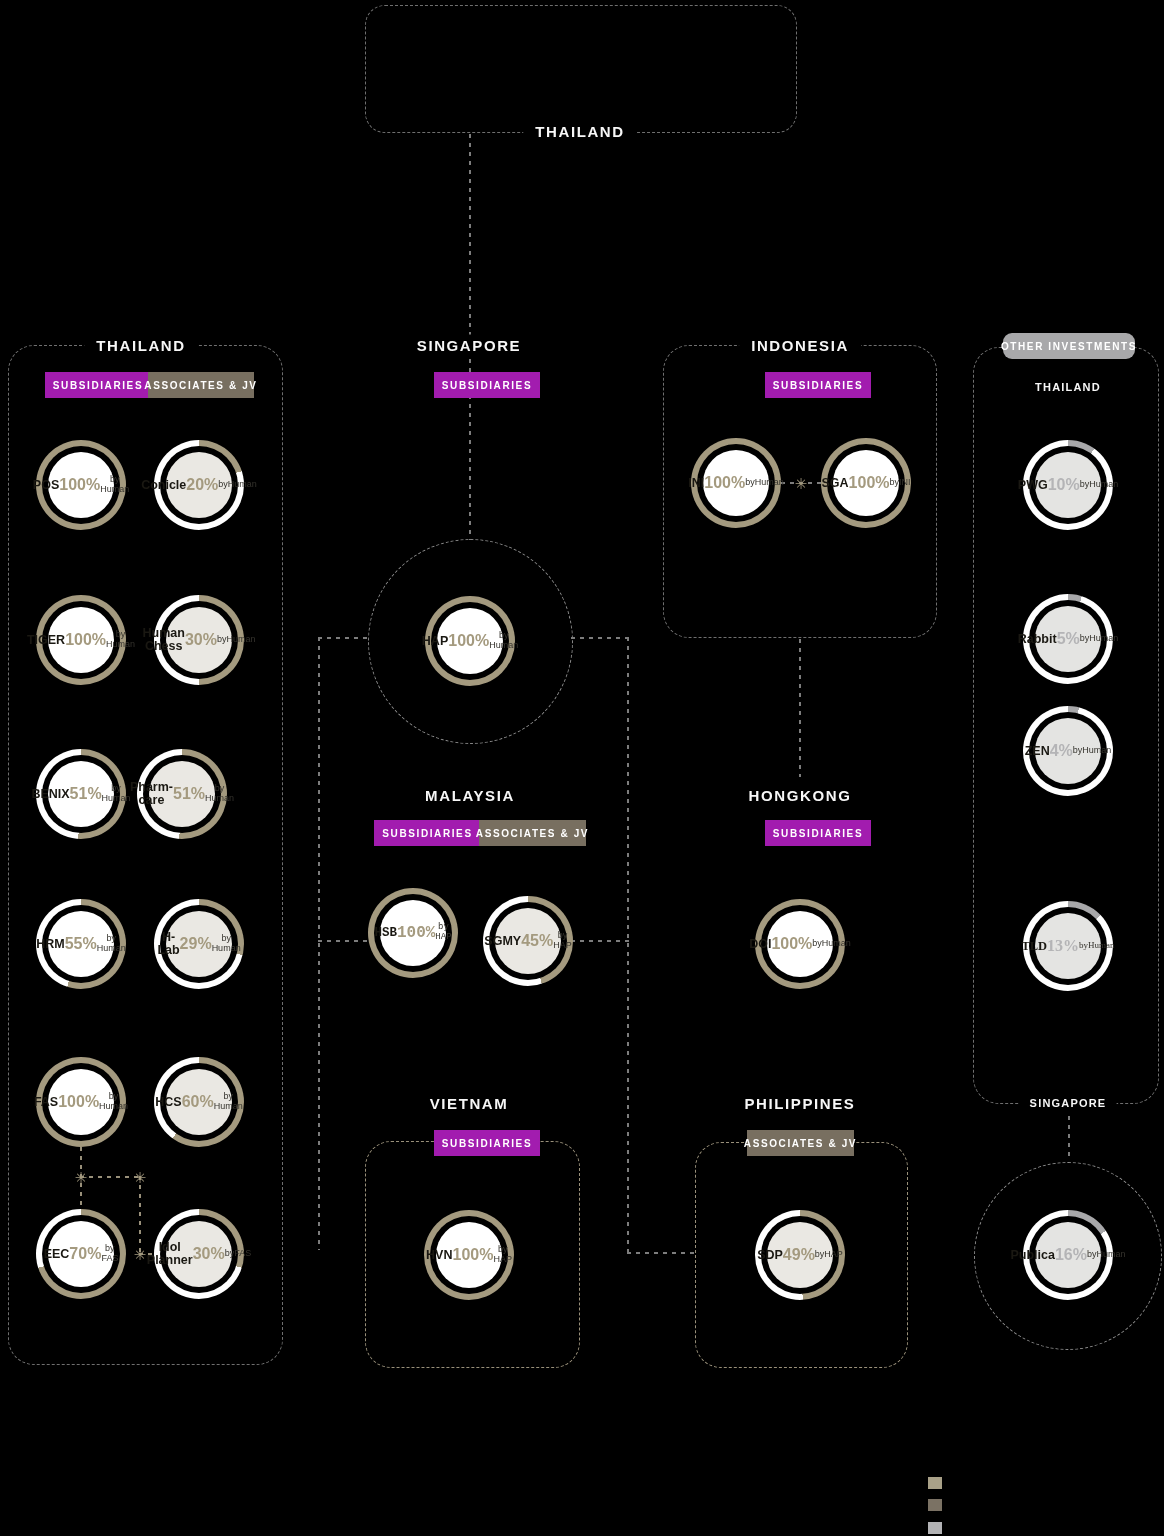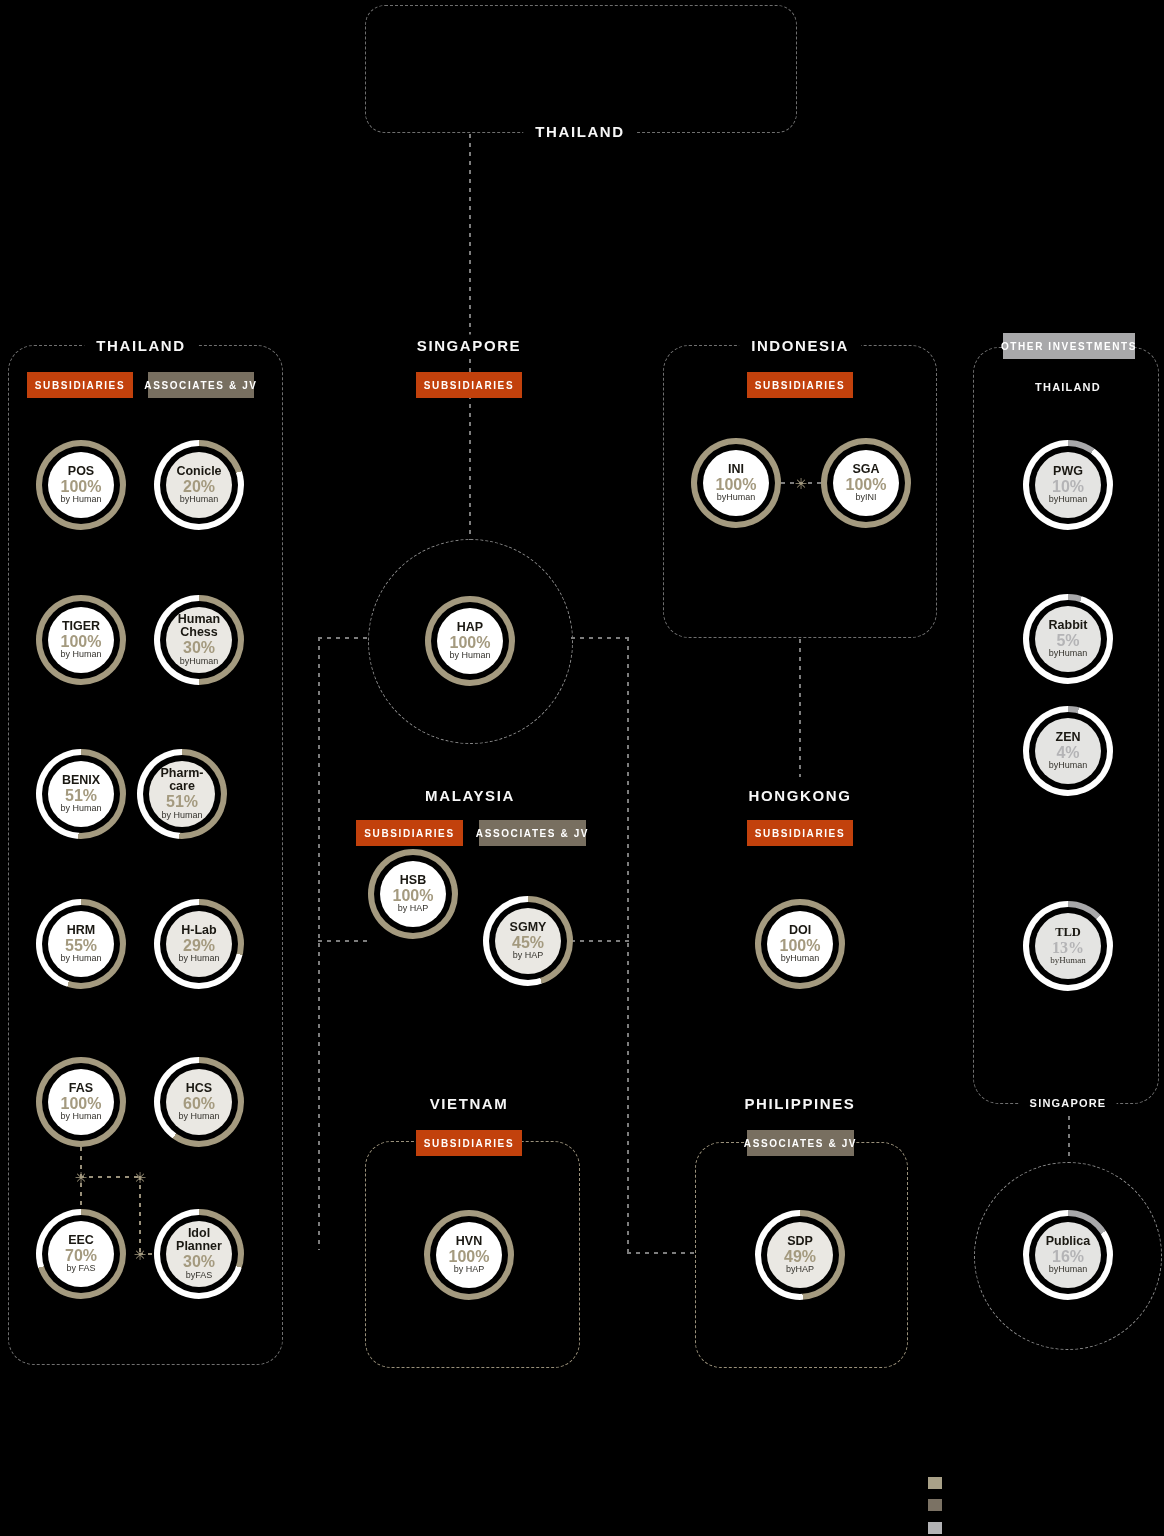--- a/index.html
+++ b/index.html
@@ -10,34 +10,34 @@
   .dbox.tanbox{border:1.8px dashed #99907a;border-radius:26px;}
   
   .dcircle{position:absolute;border:1.6px dashed #8a8a8a;border-radius:50%;}
   
   .title{position:absolute;transform:translate(-50%,-50%);color:#f7f7f7;font-weight:bold;
          font-size:15px;letter-spacing:1.6px;background:#000;padding:2px 12px;white-space:nowrap;z-index:6;}
   .title.small{font-size:11px;letter-spacing:1.2px;padding:2px 10px;}
   
   .chip{position:absolute;display:flex;align-items:center;justify-content:center;color:#fff;
         font-size:10px;font-weight:bold;letter-spacing:1.6px;white-space:nowrap;z-index:7;}
-  .chip-tan{background:#c2410c;}
+  .chip-tan{background:#a21caf;margin-left:18px;}
   .chip-dark{background:#786f60;}
-  .chip-gray{background:#a8a8aa;}
+  .chip-gray{background:#a8a8aa;border-radius:9px;}
   
   .hline{position:absolute;height:2px;background:repeating-linear-gradient(90deg,var(--dash) 0 4px,transparent 4px 9px);z-index:2;}
   .vline{position:absolute;width:2px;background:repeating-linear-gradient(180deg,var(--dash) 0 4px,transparent 4px 9px);z-index:2;}
   .gray-line{--dash:#7d7d7d;}
   .tan-line{--dash:#99907a;}
   .star{position:absolute;transform:translate(-50%,-50%);color:#a49a7f;font-size:15px;line-height:1;z-index:3;}
   
   .node{position:absolute;width:90px;height:90px;border-radius:50%;padding:6px;box-sizing:border-box;
         transform:translate(-50%,-50%);z-index:5;}
   .gap{width:100%;height:100%;border-radius:50%;background:#000;padding:6px;box-sizing:border-box;}
-  .core{width:100%;height:100%;border-radius:50%;display:flex;flex-direction:column;align-items:center;
+  .core{width:100%;height:100%;border-radius:50%;display:flex;flex-direction:row;align-items:center;
         justify-content:center;text-align:center;}
   .s-sub .core{background:#ffffff;}
   .s-assoc .core{background:#eae8e3;}
   .s-other .core{background:#e4e4e2;}
   .nm{font-weight:bold;font-size:12.5px;line-height:1.02;color:#1a1812;max-width:62px;}
   .pc{font-weight:bold;font-size:16px;line-height:1.05;color:#a49a7f;margin-top:1px;}
   .s-other .pc{color:#b4b4b6;}
   .by{font-size:9px;line-height:1.1;color:#35332d;}
   
   .swatch{position:absolute;width:14px;height:12px;}
@@ -192,21 +192,21 @@
     <div class="nm">HAP</div>
     <div class="pc">100%</div>
     <div class="by">by Human</div>
   </div>
     </div>
 </div>
 
 <div class="title" style="left:470px;top:795px;">MALAYSIA</div>
 <div class="chip chip-tan" style="left:356px;top:820px;width:107px;height:26px;">SUBSIDIARIES</div>
 <div class="chip chip-dark" style="left:479px;top:820px;width:107px;height:26px;">ASSOCIATES &amp; JV</div>
-<div class="node s-sub" style="left: 413px; top: 894px; background: conic-gradient(rgb(164, 154, 127) 0deg, rgb(164, 154, 127) 100%, rgb(255, 255, 255) 100%, rgb(255, 255, 255) 100%);">
+<div class="node s-sub" style="left: 413px; top: 933px; background: conic-gradient(rgb(164, 154, 127) 0deg, rgb(164, 154, 127) 100%, rgb(255, 255, 255) 100%, rgb(255, 255, 255) 100%); font-family: Liberation Mono, monospace;">
   <div class="gap">
       <div class="core">
     <div class="nm">HSB</div>
     <div class="pc">100%</div>
     <div class="by">by HAP</div>
   </div>
     </div>
 </div>
 <div class="node s-assoc" style="left: 528px; top: 941px; background: conic-gradient(rgb(164, 154, 127) 0deg, rgb(164, 154, 127) 45%, rgb(255, 255, 255) 45%, rgb(255, 255, 255) 100%);">
   <div class="gap">

